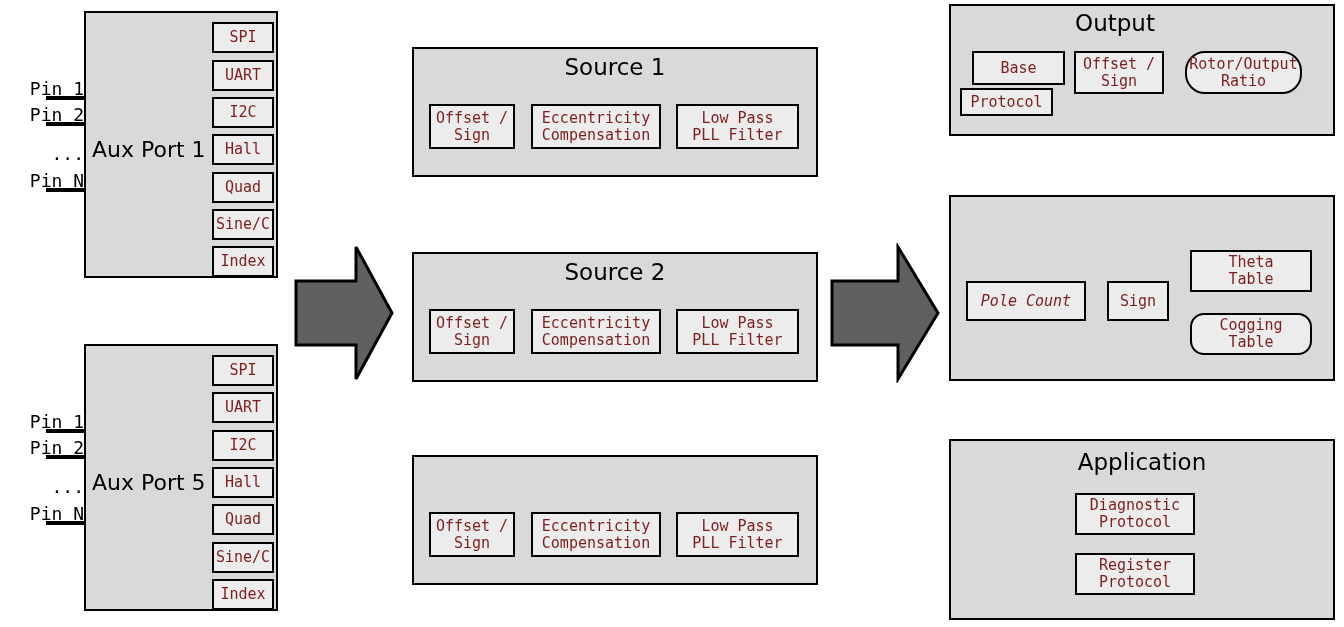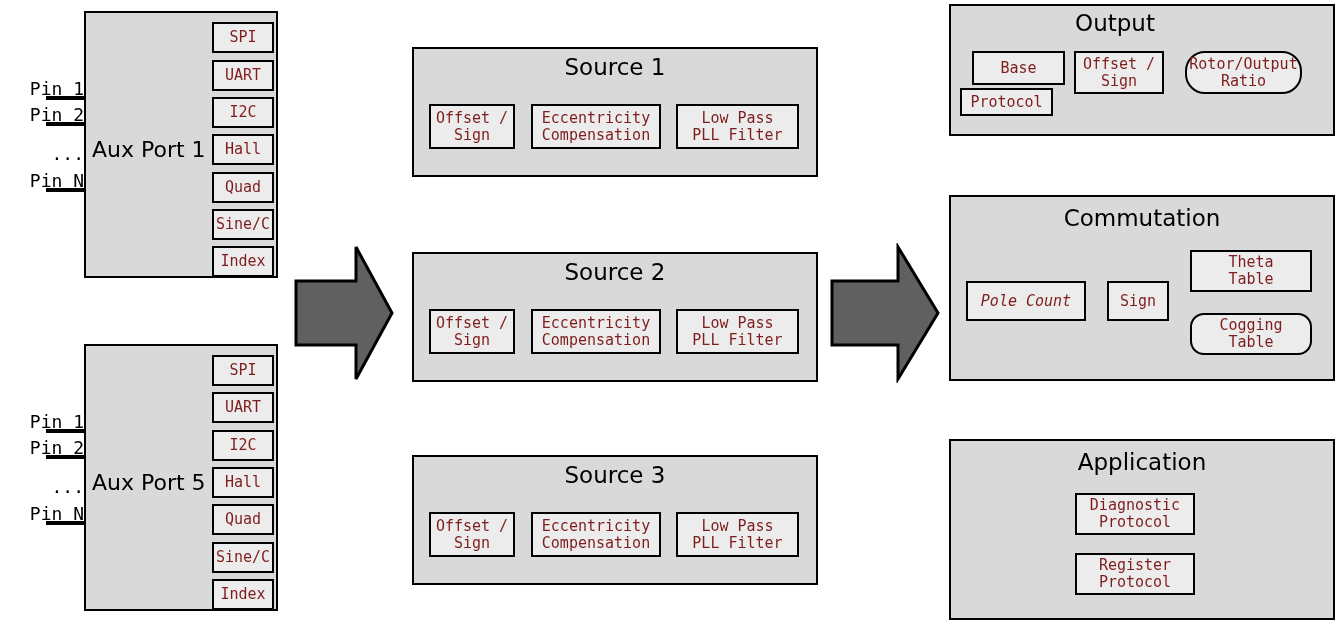--- a/index.html
+++ b/index.html
@@ -150,21 +150,20 @@
   <div class="block" style="left:412px; top:252px; width:406px; height:130px;"></div>
   <div class="block-title" style="left:412px; top:261px; width:406px;">Source 2</div>
   <div class="chip" style="left:429px; top:309px; width:86px;  height:45px;">Offset /
 Sign</div>
   <div class="chip" style="left:531px; top:309px; width:130px; height:45px;">Eccentricity
 Compensation</div>
   <div class="chip" style="left:676px; top:309px; width:123px; height:45px;">Low Pass
 PLL Filter</div>
 
   <div class="block" style="left:412px; top:455px; width:406px; height:130px;"></div>
-  <div class="block-title" style="left:412px; top:464px; width:406px;">Source 3</div>
   <div class="chip" style="left:429px; top:512px; width:86px;  height:45px;">Offset /
 Sign</div>
   <div class="chip" style="left:531px; top:512px; width:130px; height:45px;">Eccentricity
 Compensation</div>
   <div class="chip" style="left:676px; top:512px; width:123px; height:45px;">Low Pass
 PLL Filter</div>
 
   <div class="arrow" style="left:830px; top:243px; width:110px; height:140px;">
     <svg width="110" height="140" viewBox="0 0 110 140">
       <polygon points="2,38 68,38 68,4 108,70 68,136 68,102 2,102" fill="#606060" stroke="#000000" stroke-width="3" stroke-linejoin="miter"></polygon>
@@ -174,21 +173,20 @@
   <div class="block" style="left:949px; top:4px; width:386px; height:132px;"></div>
   <div class="block-title" style="left:902px; top:12px; width:386px;margin-left:20px;">Output</div>
   <div class="chip" style="left:960px; top:51px;  width:93px;  height:34px;margin-left:12px;">Base</div>
   <div class="chip" style="left:960px; top:88px;  width:93px;  height:28px;">Protocol</div>
   <div class="chip" style="left:1074px; top:51px; width:90px;  height:43px;">Offset /
 Sign</div>
   <div class="chip" style="left:1185px; top:51px; width:117px; height:43px;border-radius:20px;">Rotor/Output
 Ratio</div>
 
   <div class="block" style="left:949px; top:195px; width:386px; height:186px;"></div>
-  <div class="block-title" style="left:949px; top:207px; width:386px;">Commutation</div>
   <div class="chip" style="left:966px; top:281px;  width:120px; height:40px;font-style:italic;">Pole Count</div>
   <div class="chip" style="left:1107px; top:281px; width:62px;  height:40px;">Sign</div>
   <div class="chip" style="left:1190px; top:250px; width:122px; height:42px;">Theta
 Table</div>
   <div class="chip" style="left:1190px; top:313px; width:122px; height:42px;border-radius:14px;">Cogging
 Table</div>
 
   <div class="block" style="left:949px; top:439px; width:386px; height:181px;"></div>
   <div class="block-title" style="left:949px; top:451px; width:386px;">Application</div>
   <div class="chip" style="left:1075px; top:493px; width:120px; height:42px;">Diagnostic

